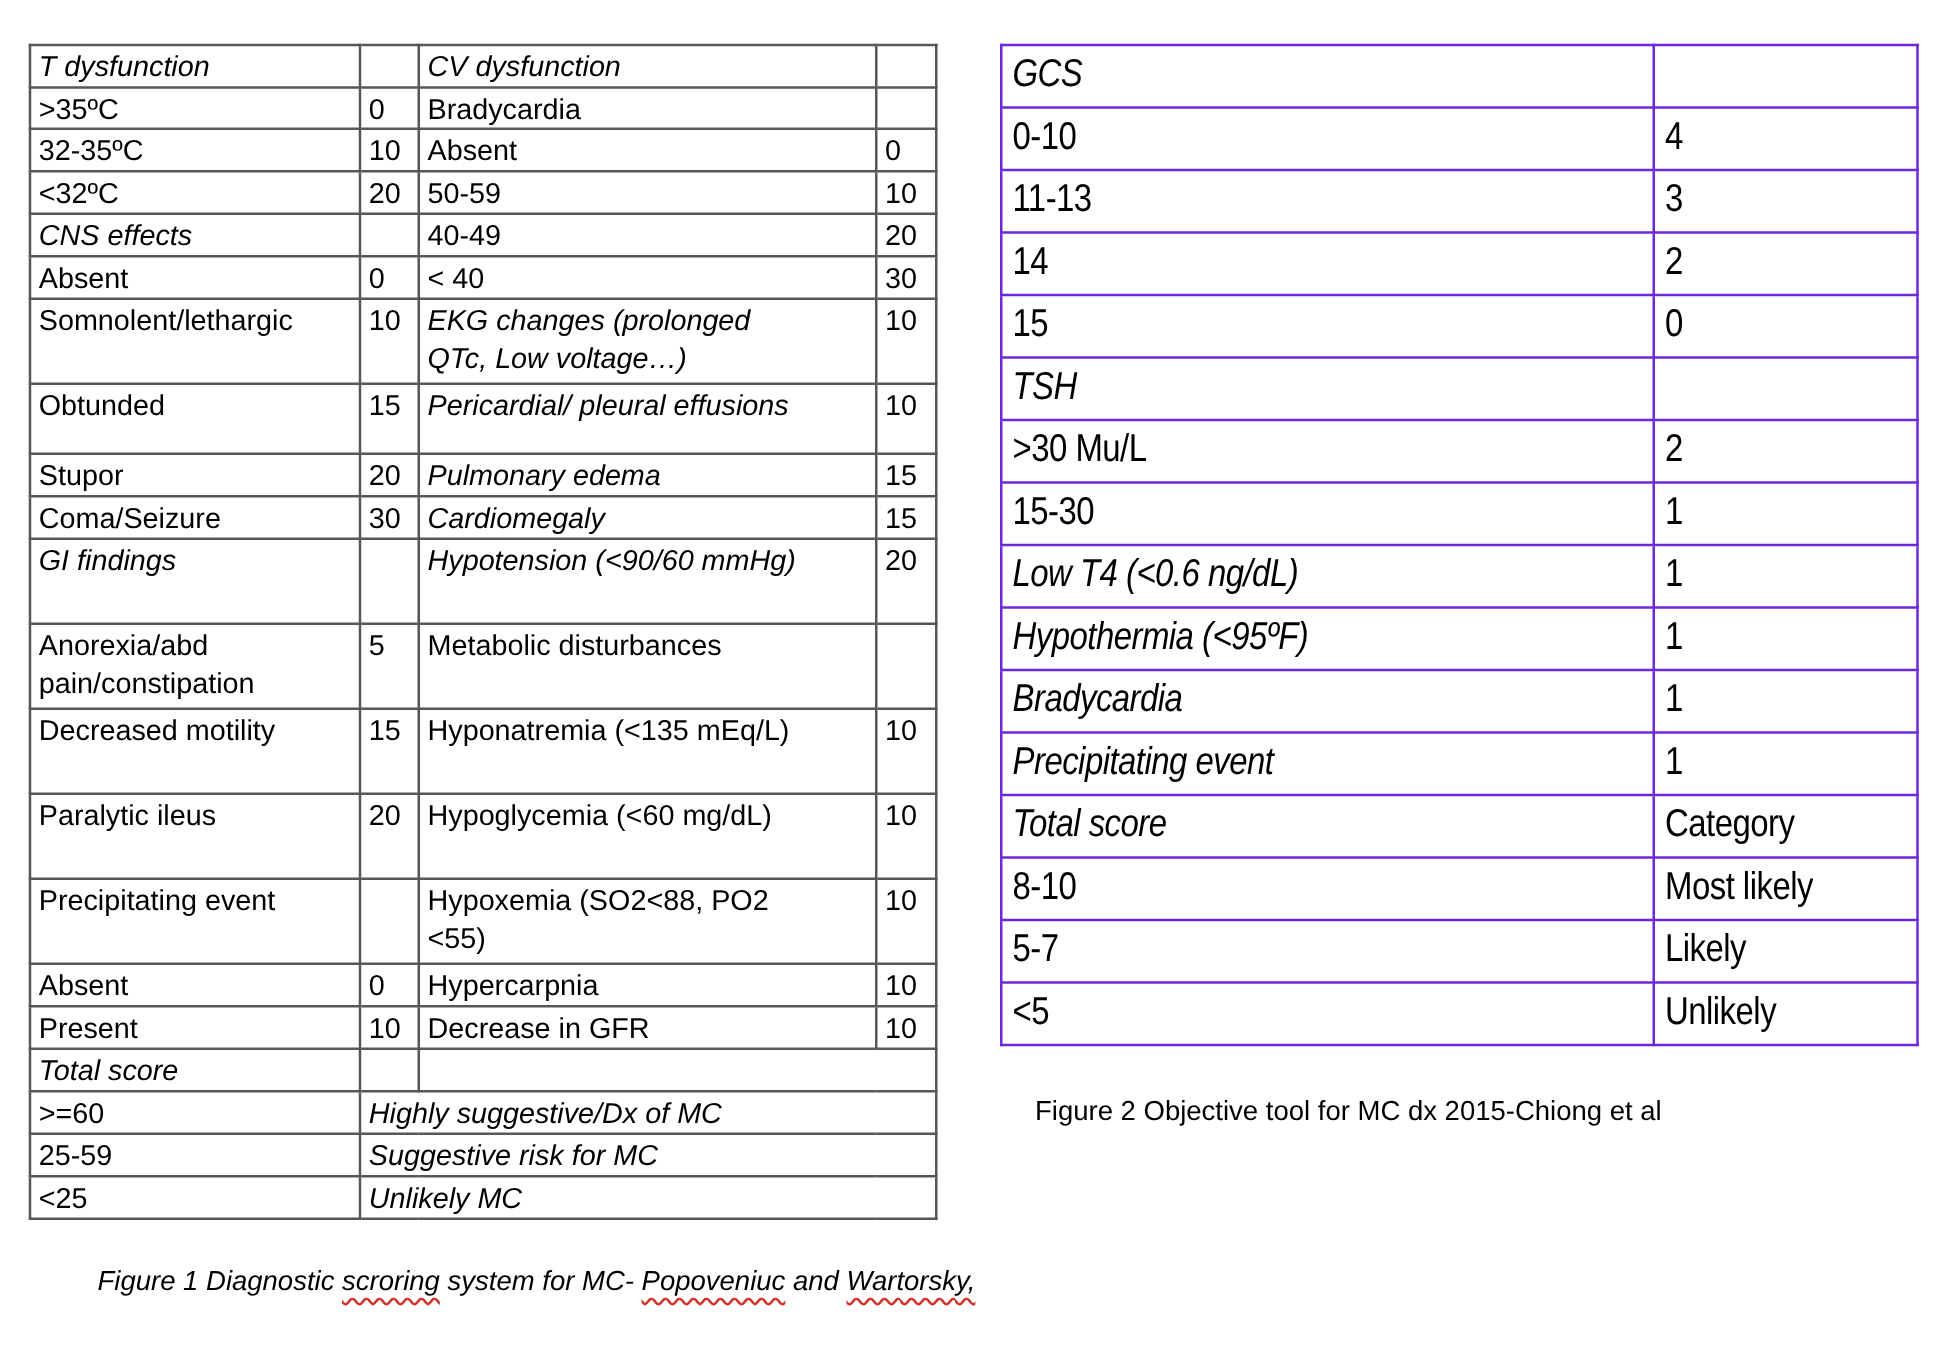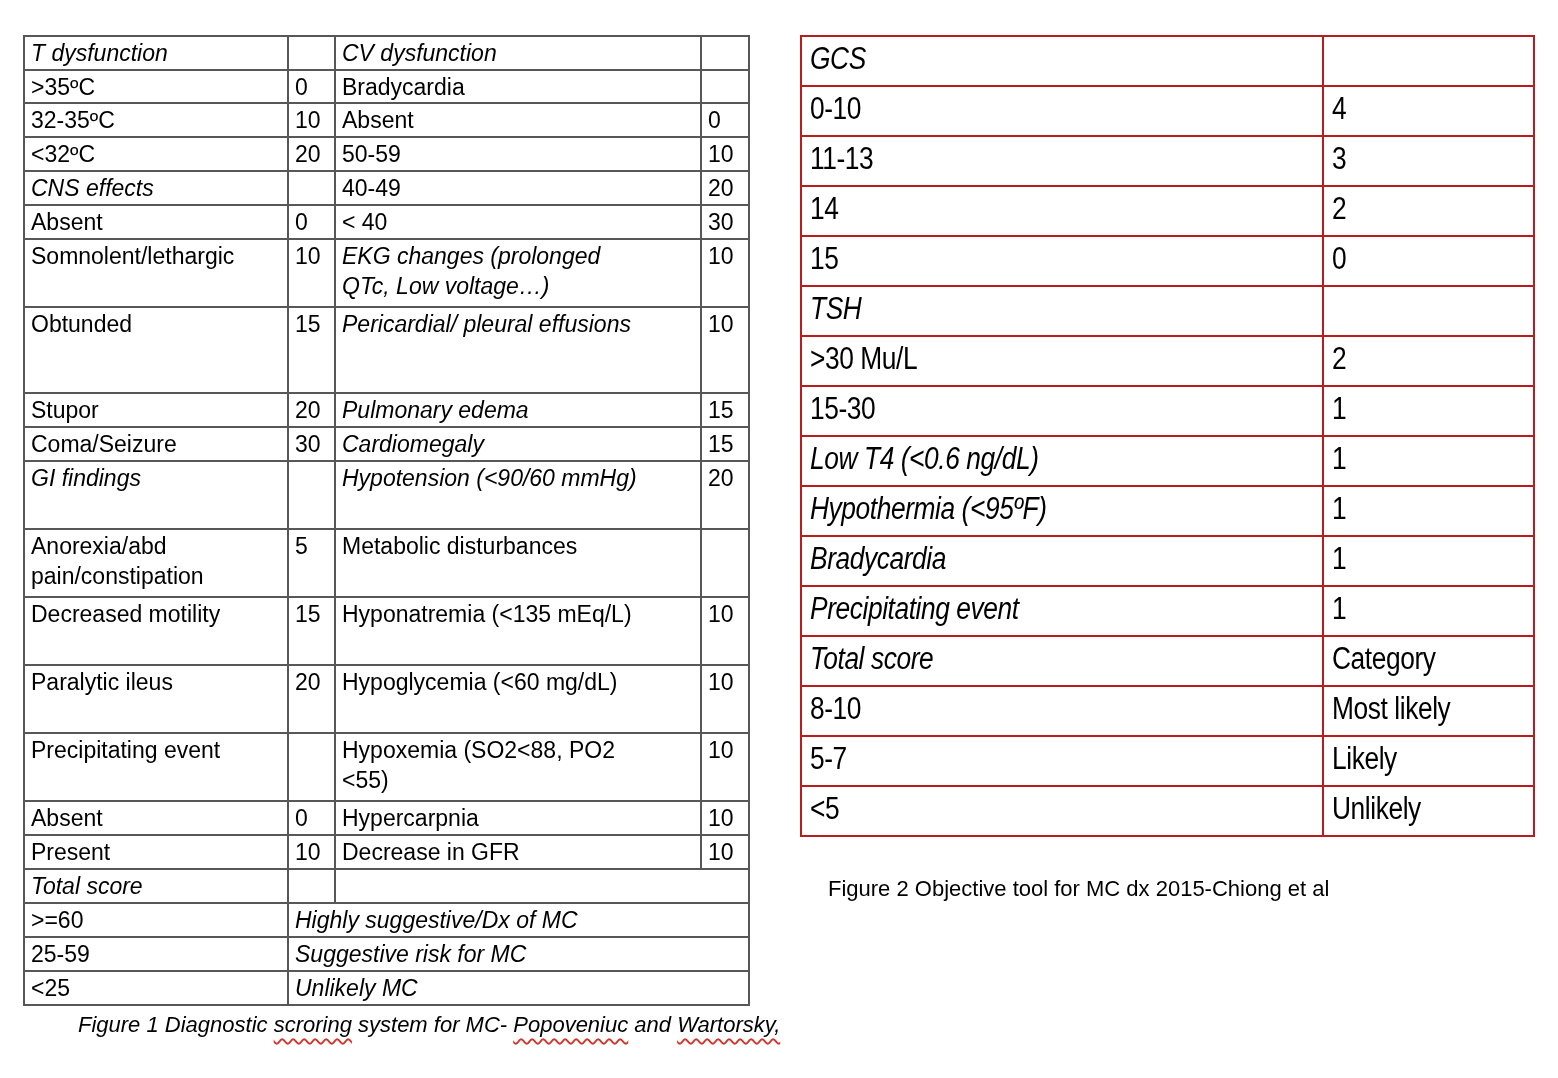--- a/index.html
+++ b/index.html
@@ -29,21 +29,21 @@
   table.t1 td span { white-space:pre-line; }
   .i { font-style:italic; }
 
   
   table.t2 {
     position:absolute; left:800px; top:35px;
     width:733px;
     border-collapse:collapse; table-layout:fixed;
   }
   table.t2 td {
-    border:2px solid #b91c1c;
+    border:2px solid #6d28d9;
     vertical-align:middle;
     padding:0 4px 4px 8px;
     font-size:31px;
     overflow:hidden;
   }
   table.t2 td span.cell-text {
     display:inline-block;
     transform:scaleX(0.85);
     transform-origin:0 50%;
     white-space:nowrap;
@@ -121,21 +121,21 @@
           <td><span class="">&lt; 40</span></td>
           <td><span class="">30</span></td>
         </tr>
         <tr style="height: 68px;">
           <td><span class="">Somnolent/lethargic</span></td>
           <td><span class="">10</span></td>
           <td><span class=" i">EKG changes (prolonged
 QTc, Low voltage…)</span></td>
           <td><span class="">10</span></td>
         </tr>
-        <tr style="height: 86px; margin-left: 48px;">
+        <tr style="height: 56px; margin-left: 48px;">
           <td><span class="">Obtunded</span></td>
           <td><span class="">15</span></td>
           <td><span class=" i">Pericardial/ pleural effusions</span></td>
           <td><span class="">10</span></td>
         </tr>
         <tr style="height: 34px;">
           <td><span class="">Stupor</span></td>
           <td><span class="">20</span></td>
           <td><span class=" i">Pulmonary edema</span></td>
           <td><span class="">15</span></td>

